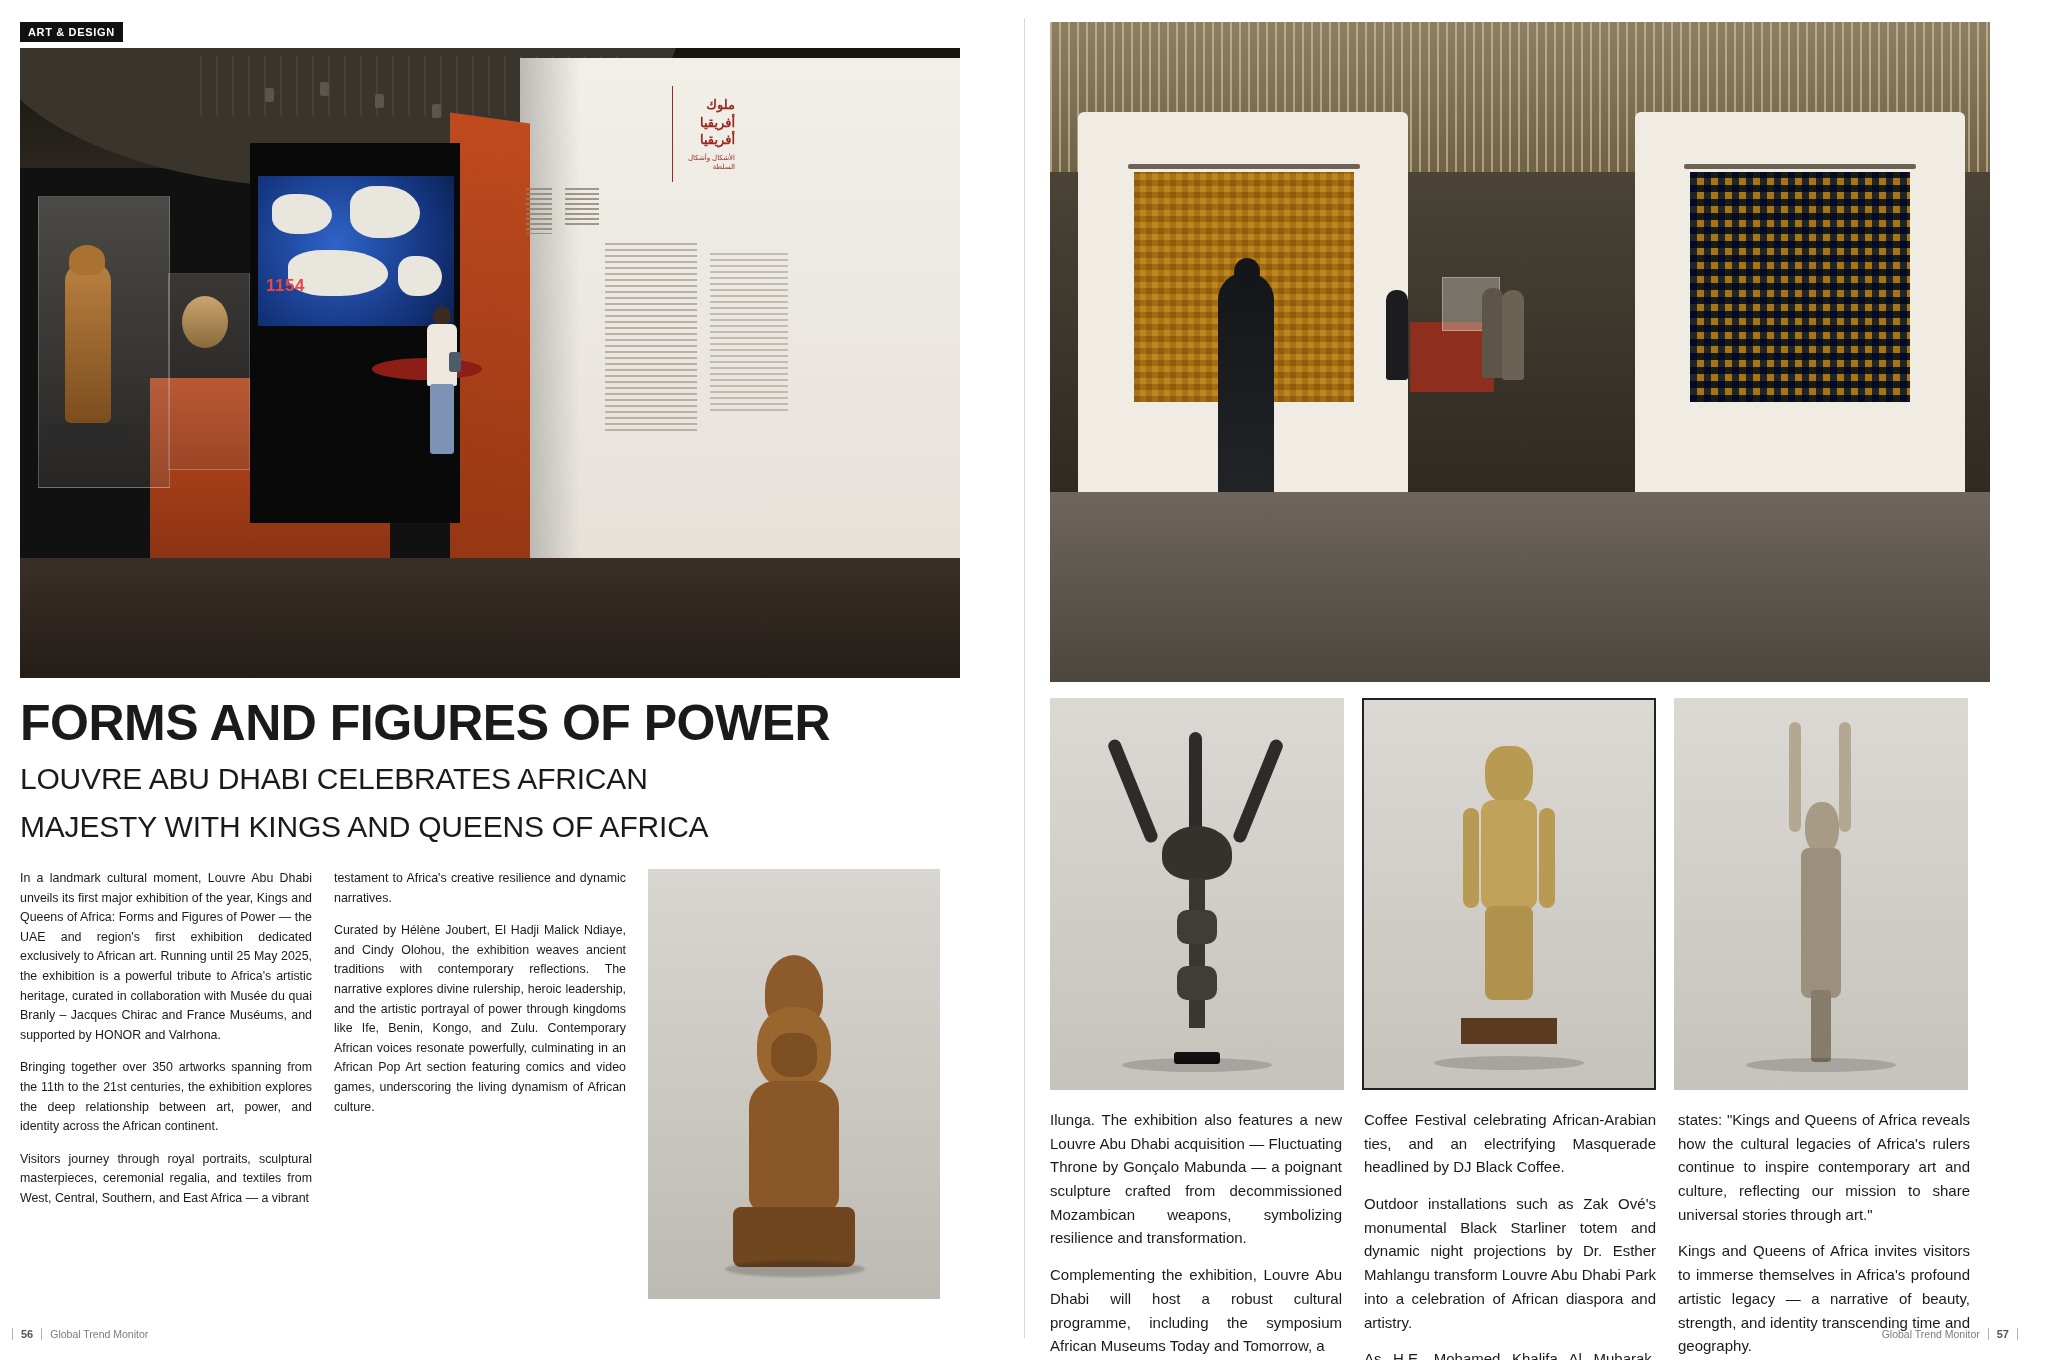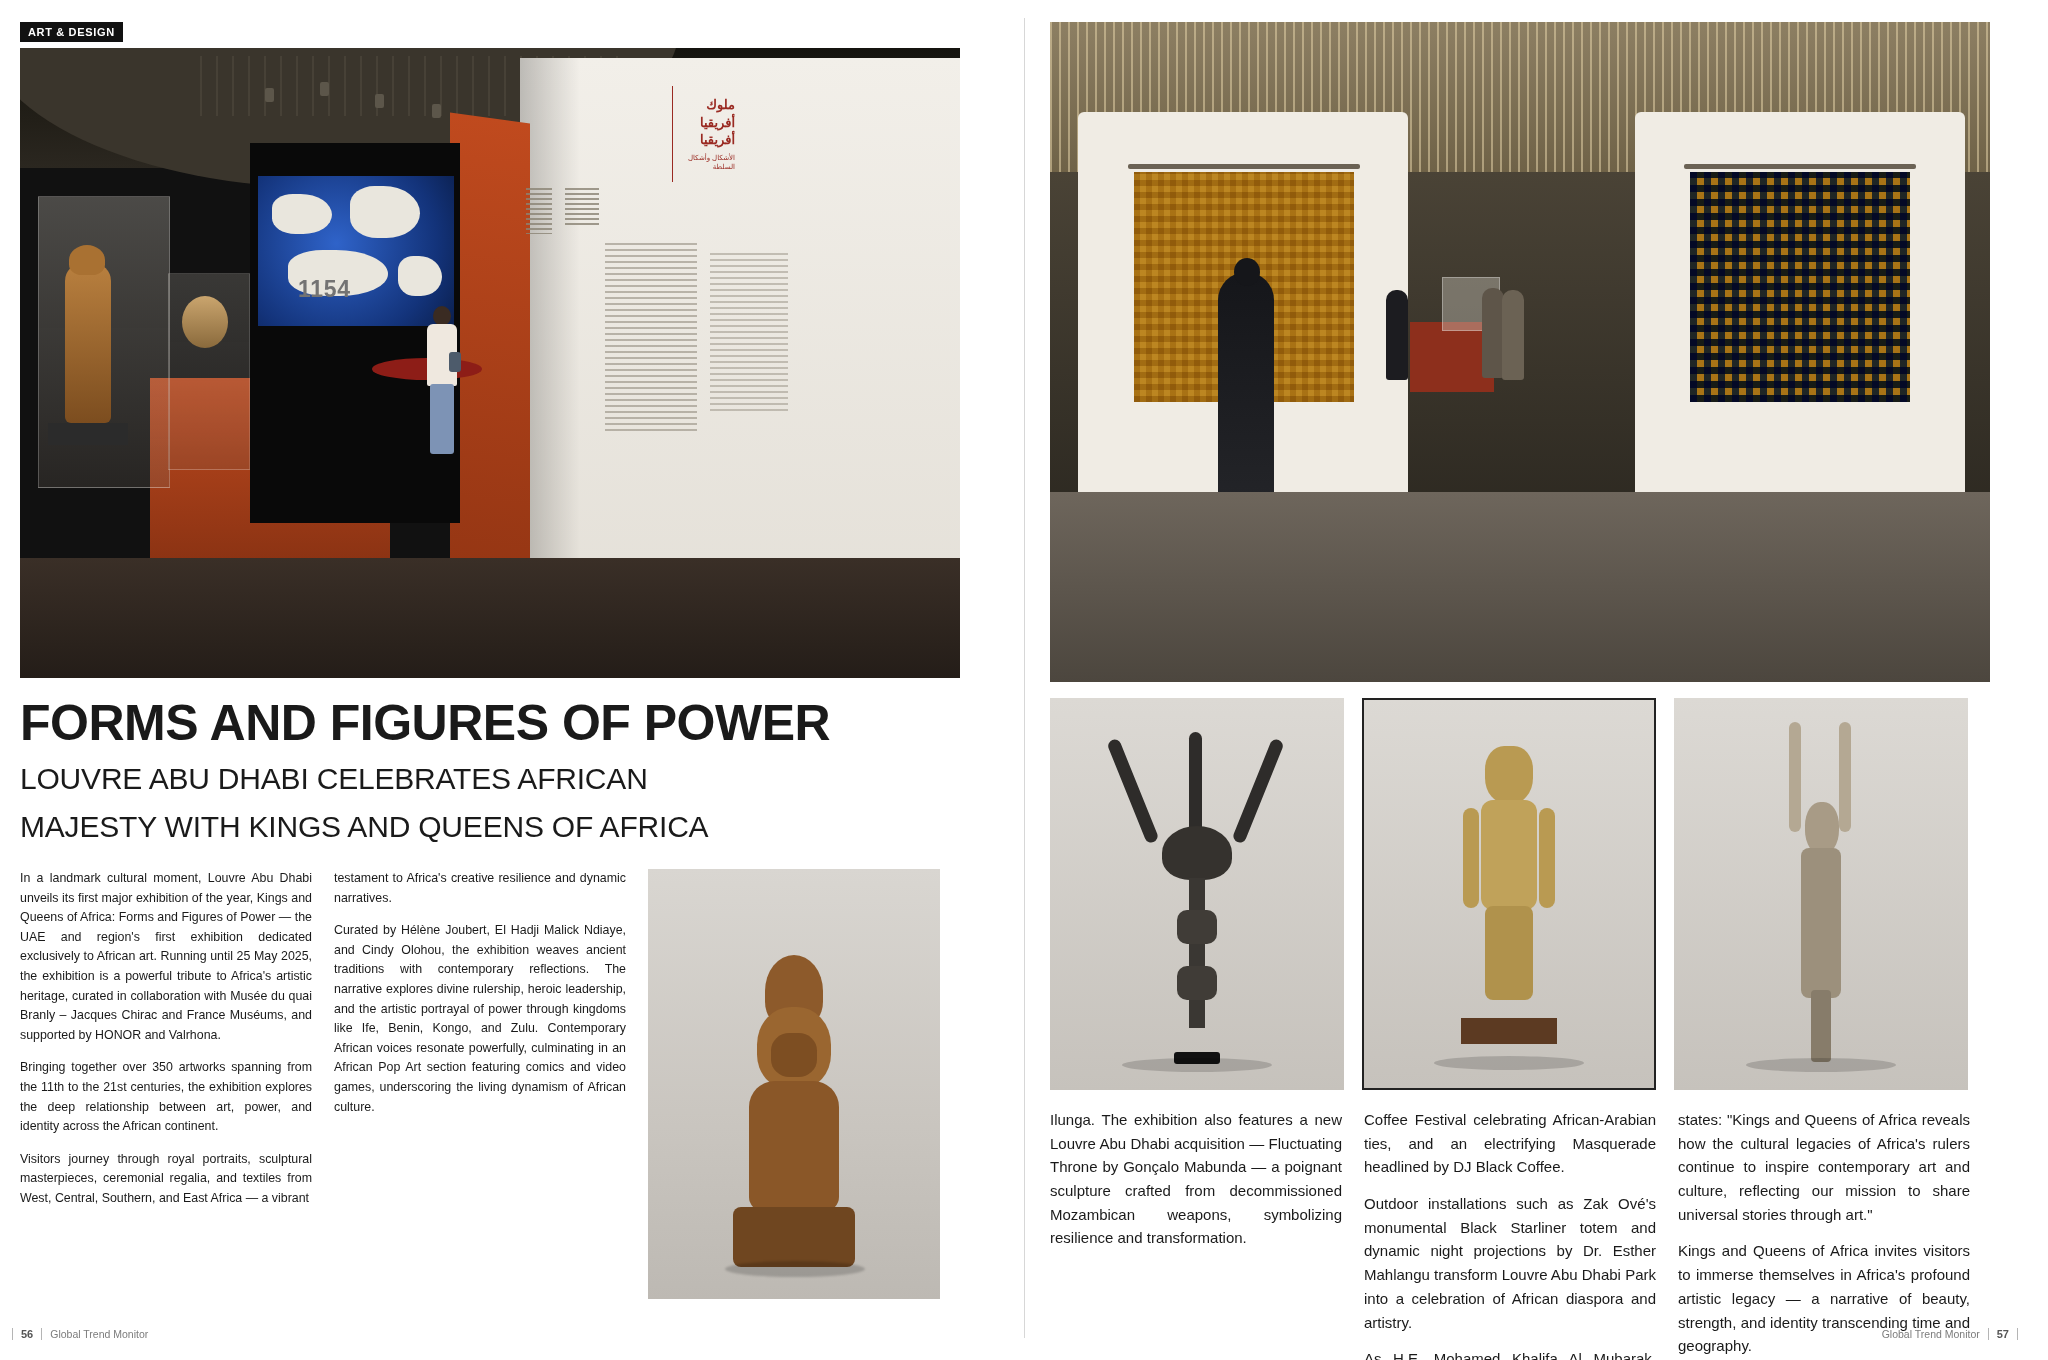--- a/index.html
+++ b/index.html
@@ -20,21 +20,21 @@
   .hero .ceil-grid{position:absolute;left:180px;top:8px;width:420px;height:60px;background:repeating-linear-gradient(90deg,#4a4439 0 2px,transparent 2px 16px);opacity:.8;}
   .hero .spot{position:absolute;width:9px;height:14px;background:#5c564a;border-radius:2px;}
   .hero .floor{position:absolute;left:0;bottom:0;width:100%;height:120px;background:linear-gradient(180deg,#3a2f27 0%,#241d18 100%);}
   .hero .bigwall{position:absolute;left:500px;top:10px;width:440px;height:560px;background:linear-gradient(180deg,#f2efe9 0%,#e4e0d8 100%);}
   .hero .bigwall-shadow{position:absolute;left:500px;top:10px;width:60px;height:560px;background:linear-gradient(90deg,rgba(0,0,0,.22),rgba(0,0,0,0));}
   .hero .orangewall{position:absolute;left:430px;top:70px;width:80px;height:520px;background:linear-gradient(180deg,#c04a1e,#8f3312);transform:skewY(8deg);}
   .hero .orangewall2{position:absolute;left:130px;top:330px;width:240px;height:230px;background:linear-gradient(180deg,#bf4a1f,#7e2d10);}
   .hero .darkroom{position:absolute;left:230px;top:95px;width:210px;height:380px;background:#090909;}
   .hero .screen{position:absolute;left:238px;top:128px;width:196px;height:150px;background:radial-gradient(circle at 40% 45%,#2f63c9,#13337a 70%,#0b1f4d);}
   .hero .screen .blob{position:absolute;background:#e9e6dd;border-radius:40% 60% 55% 45%;}
-  .hero .screen-num{position:absolute;left:246px;top:228px;color:#737373;font-size:23px;font-weight:bold;letter-spacing:.03em;margin-left:32px;}
+  .hero .screen-num{position:absolute;left:246px;top:228px;color:#ef4444;font-size:17px;font-weight:bold;letter-spacing:.03em;}
   .hero .vitrine{position:absolute;left:18px;top:148px;width:130px;height:290px;background:linear-gradient(180deg,rgba(210,205,195,.30),rgba(120,110,100,.22));border:1px solid rgba(255,255,255,.22);}
   .hero .vitrine2{position:absolute;left:148px;top:225px;width:80px;height:195px;background:linear-gradient(180deg,rgba(200,195,185,.22),rgba(110,100,92,.18));border:1px solid rgba(255,255,255,.15);}
   .hero .statue{position:absolute;left:45px;top:215px;width:46px;height:160px;background:linear-gradient(180deg,#b9803f,#7c4d1f);border-radius:18px 18px 6px 6px;}
   .hero .statue:after{content:"";position:absolute;left:4px;top:-18px;width:36px;height:30px;background:#a97132;border-radius:50% 50% 35% 35%;}
   .hero .plinth{position:absolute;left:28px;top:375px;width:80px;height:22px;background:#2b2b2b;}
   .hero .disc{position:absolute;left:162px;top:248px;width:46px;height:52px;border-radius:50%;background:linear-gradient(180deg,#caa56e,#8a6a3c);}
   .hero .redtable{position:absolute;left:352px;top:310px;width:110px;height:22px;border-radius:50%;background:#8d1d17;}
   .hero .visitor{position:absolute;left:405px;top:258px;width:34px;height:160px;}
   .hero .visitor .head{position:absolute;left:8px;top:0;width:18px;height:20px;border-radius:50%;background:#3a2b22;}
   .hero .visitor .top{position:absolute;left:2px;top:18px;width:30px;height:62px;background:#efe8df;border-radius:6px 6px 2px 2px;}
@@ -273,20 +273,21 @@
           <div class="body"></div>
           <div class="tail"></div>
         </div>
         <div class="shadow"></div>
       </div>
     </div>
 
     <div class="cols3">
       <div class="col3">
         <p>Ilunga. The exhibition also features a new Louvre Abu Dhabi acquisition — Fluctuating Throne by Gonçalo Mabunda — a poignant sculpture crafted from decommissioned Mozambican weapons, symbolizing resilience and transformation.</p>
+        <p>Complementing the exhibition, Louvre Abu Dhabi will host a robust cultural programme, including the symposium African Museums Today and Tomorrow, a</p>
       </div>
       <div class="col3">
         <p>Coffee Festival celebrating African-Arabian ties, and an electrifying Masquerade headlined by DJ Black Coffee.</p>
         <p>Outdoor installations such as Zak Ové's monumental Black Starliner totem and dynamic night projections by Dr. Esther Mahlangu transform Louvre Abu Dhabi Park into a celebration of African diaspora and artistry.</p>
         <p>As H.E. Mohamed Khalifa Al Mubarak, Chairman of Louvre Abu Dhabi, over</p>
       </div>
       <div class="col3">
         <p>states: "Kings and Queens of Africa reveals how the cultural legacies of Africa's rulers continue to inspire contemporary art and culture, reflecting our mission to share universal stories through art."</p>
         <p>Kings and Queens of Africa invites visitors to immerse themselves in Africa's profound artistic legacy — a narrative of beauty, strength, and identity transcending time and geography.</p>
       </div>

